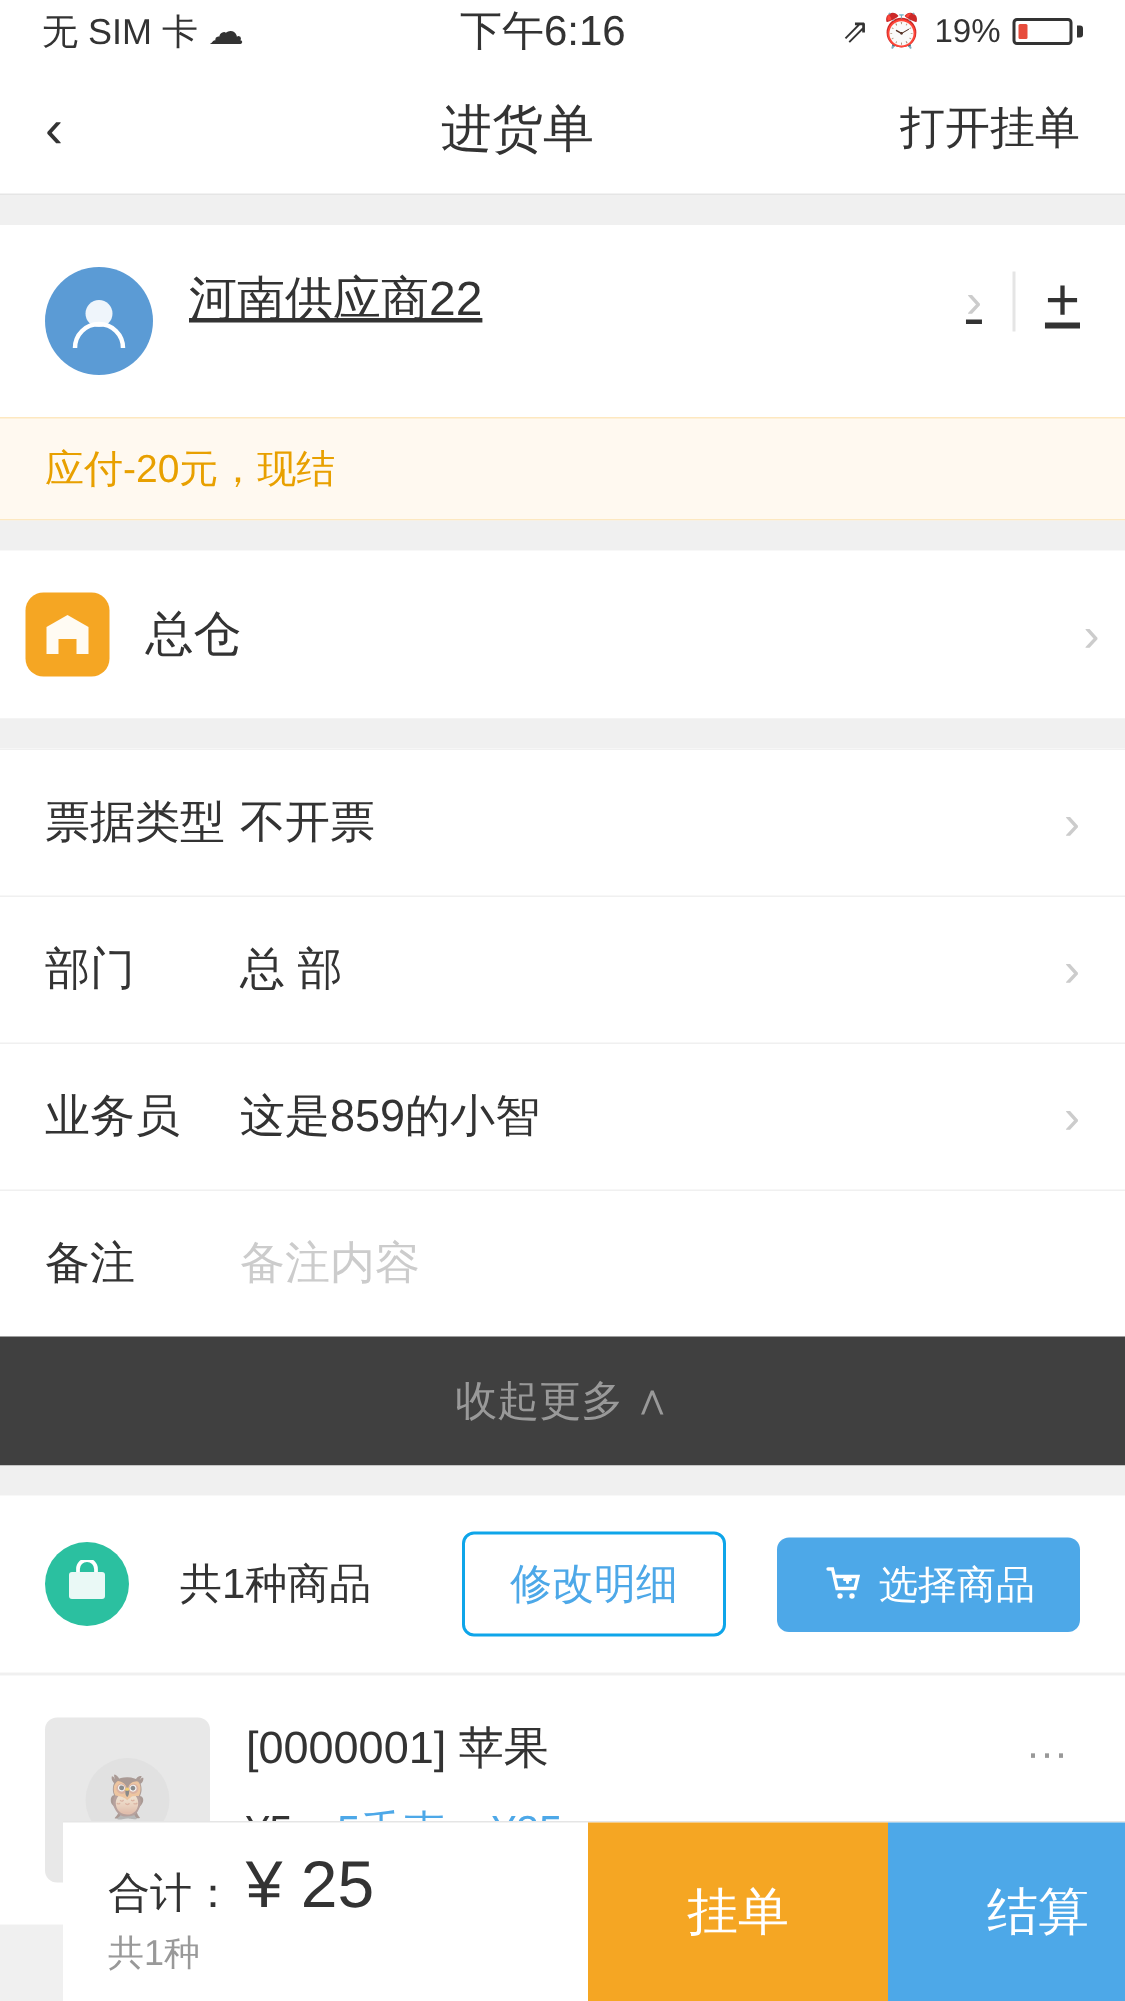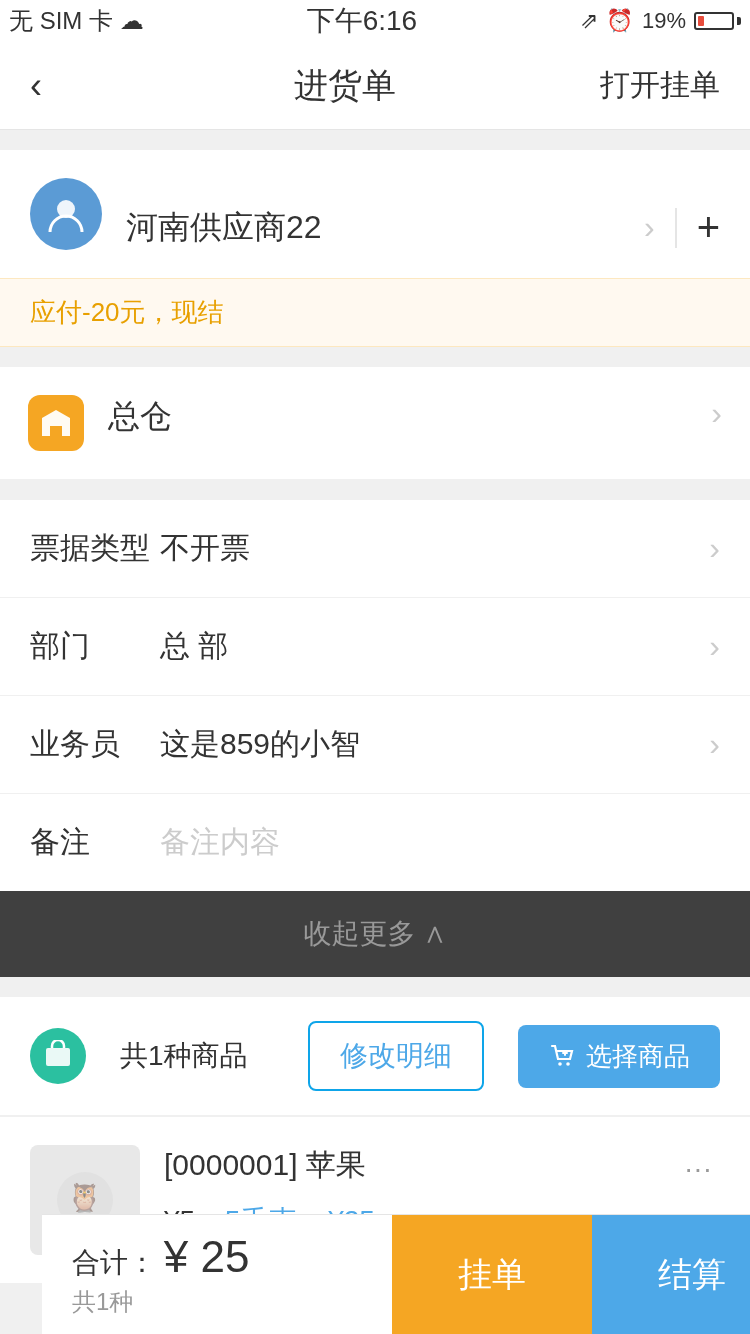--- a/index.html
+++ b/index.html
@@ -13,21 +13,21 @@
       color: #333;
     }
 
     
     .status-bar {
       height: 42px;
       background: #fff;
       display: flex;
       align-items: center;
       justify-content: space-between;
-      padding: 0 9px;
+      padding: 0 28px;
       font-size: 24px;
       color: #333;
     }
     .status-left { display: flex; align-items: center; gap: 10px; }
     .status-center { font-size: 28px; font-weight: 500; }
     .status-right { display: flex; align-items: center; gap: 8px; font-size: 22px; }
     .battery {
       display: inline-flex; align-items: center; gap: 2px;
     }
     .battery-body {
@@ -69,23 +69,24 @@
 
     
     .card {
       background: #fff;
       margin-bottom: 0;
     }
 
     
     .supplier-row {
       display: flex;
-      align-items: flex-end;
+      align-items: flex-start;
       padding: 28px 30px;
       border-bottom: none;
+      text-decoration: underline;
     }
     .supplier-avatar {
       width: 72px; height: 72px; border-radius: 50%; background: #5b9bd5;
       display: flex; align-items: center; justify-content: center;
       margin-right: 24px; flex-shrink: 0;
     }
     .supplier-avatar svg { width: 44px; height: 44px; }
     .supplier-name {
       flex: 1; font-size: 32px; color: #333;
     }
@@ -108,22 +109,22 @@
       padding: 16px 30px;
       font-size: 26px;
       color: #e8a000;
       border-top: 1px solid #fde8c0;
       border-bottom: 1px solid #fde8c0;
     }
 
     
     .warehouse-row {
       display: flex;
-      align-items: flex-start;
-      padding: 28px 28px;
+      align-items: center;
+      padding: 28px 17px;
       background: #fff;
     }
     .warehouse-icon {
       width: 56px; height: 56px; border-radius: 12px; background: #f5a623;
       display: flex; align-items: center; justify-content: center;
       margin-right: 24px; flex-shrink: 0;
     }
     .warehouse-icon svg { width: 34px; height: 34px; fill: #fff; }
     .warehouse-name { flex: 1; font-size: 32px; color: #333; }
 

